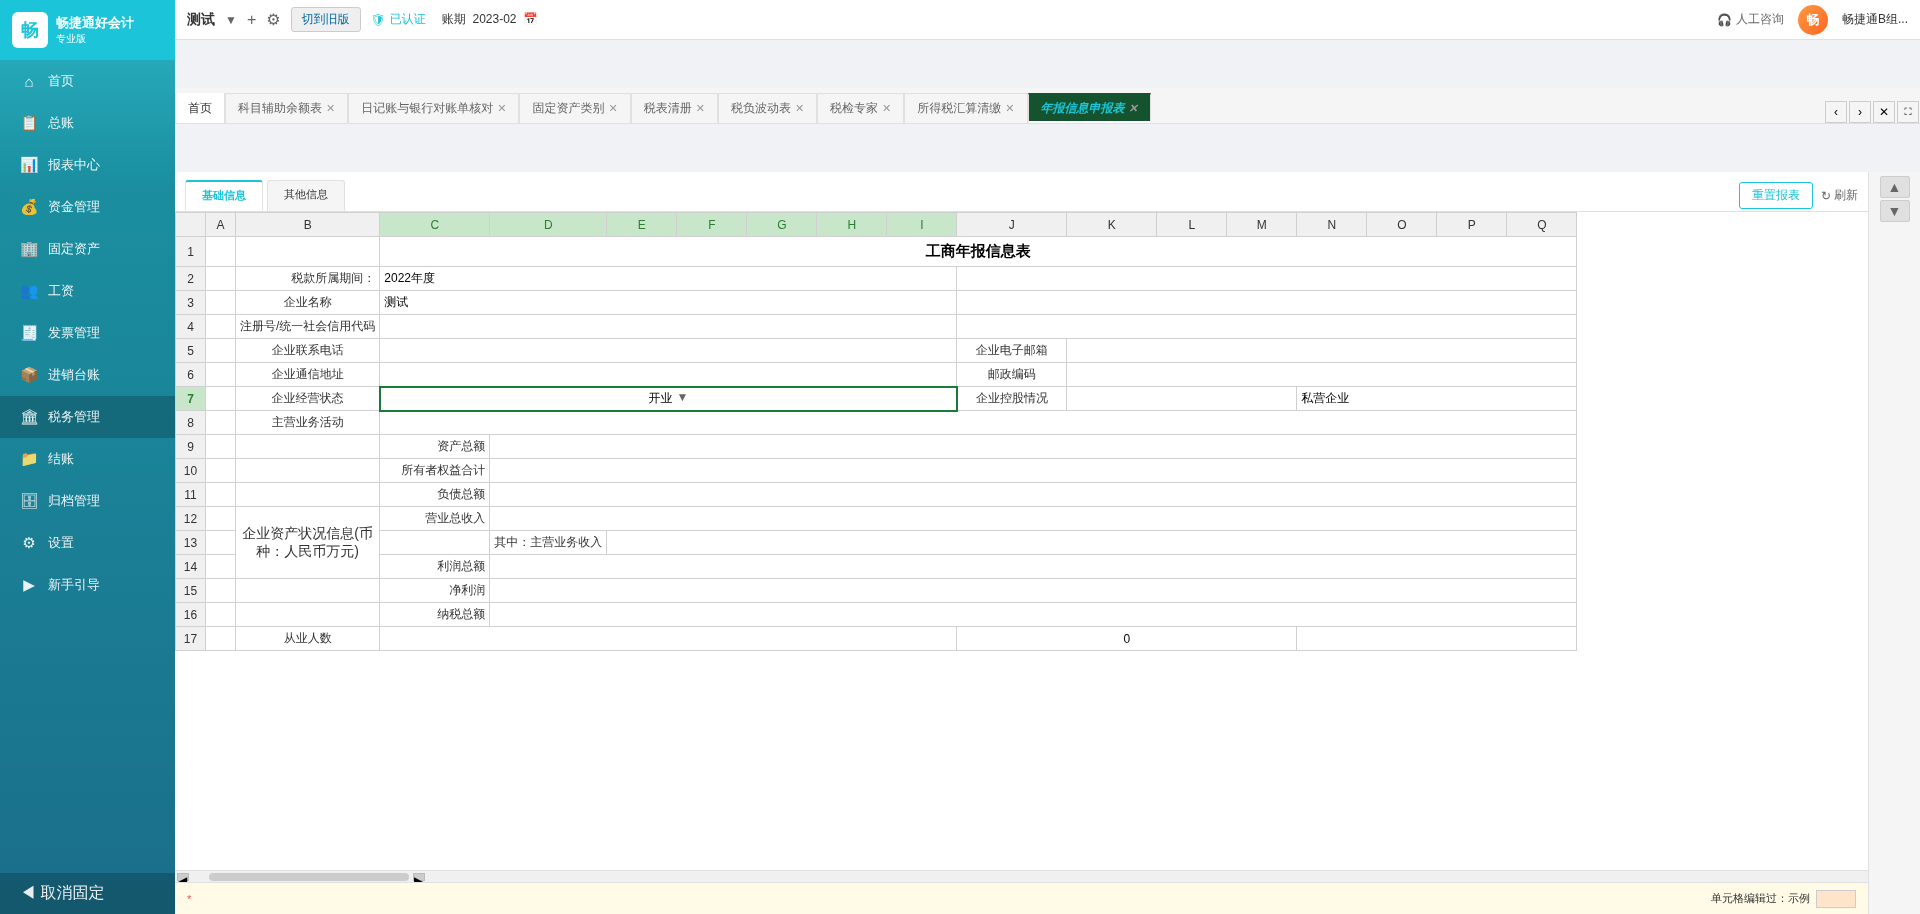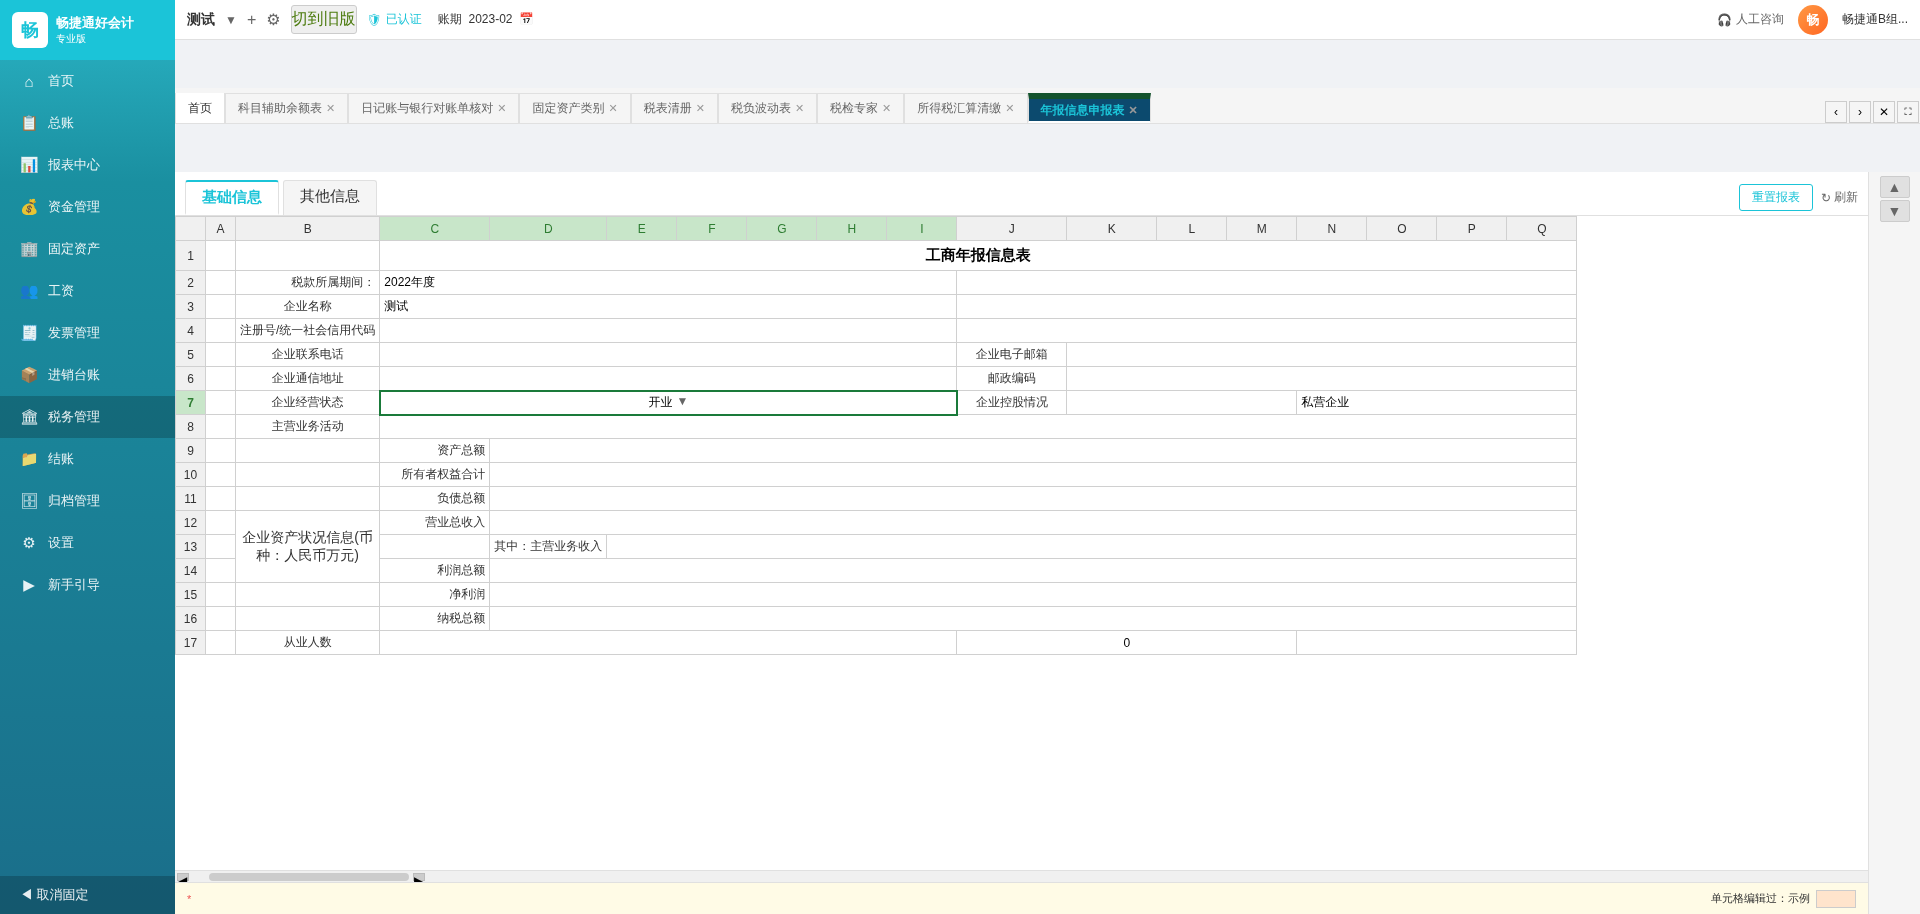--- a/index.html
+++ b/index.html
@@ -40,21 +40,21 @@
       font-size: 13px;
       transition: background 0.2s;
     }
     .nav-item.active { background: rgba(0,0,0,0.2); }
     .nav-item .nav-icon { width: 18px; text-align: center; font-size: 15px; }
     .nav-cancel-fixed {
       margin-top: auto;
       background: rgba(0,0,0,0.2);
       padding: 10px 20px;
       display: flex; align-items: center; gap: 6px;
-      color: rgba(255,255,255,0.9); cursor: pointer; font-size: 13px;
+      color: rgba(255,255,255,0.9); cursor: pointer; font-size: 16px;
     }
 
     
     .main {
       flex: 1;
       display: flex;
       flex-direction: column;
       overflow: hidden;
       gap: 48px;
     }
@@ -68,25 +68,25 @@
       align-items: center;
       padding: 0 12px;
       gap: 10px;
     }
     .topbar-company { font-size: 14px; color: #333; font-weight: bold; }
     .topbar-dropdown { color: #666; cursor: pointer; font-size: 12px; }
     .topbar-add { color: #666; cursor: pointer; font-size: 16px; }
     .topbar-settings { color: #666; cursor: pointer; font-size: 16px; }
     .topbar-oldversion {
       border: 1px solid #ccc;
-      padding: 3px 0;
+      padding: 3px 10px;
       border-radius: 3px;
       cursor: pointer;
-      font-size: 16px;
-      color: #4d7c0f;
+      font-size: 12px;
+      color: #0369a1;
     }
     .topbar-certified {
       display: flex; align-items: center; gap: 4px;
       color: #1bc4d8; font-size: 12px;
     }
     .topbar-period { font-size: 12px; color: #333; margin-left: 6px; }
     .topbar-right { margin-left: auto; display: flex; align-items: center; gap: 14px; }
     .topbar-service { display: flex; align-items: center; gap: 4px; color: #666; font-size: 12px; cursor: pointer; }
     .topbar-avatar {
       width: 30px; height: 30px; border-radius: 50%;
@@ -111,25 +111,26 @@
       border: 1px solid #e0e0e0;
       border-bottom: none;
       background: #f5f5f5;
       cursor: pointer;
       font-size: 12px;
       color: #666;
       white-space: nowrap;
       height: 30px;
     }
     .tab.active {
-      background: #0c4a6e;
+      background: #14532d;
       color: #1bc4d8;
       border-bottom: 2px solid white;
-      border-top: 6px solid #14532d;
+      border-top: 2px solid #14532d;
       font-weight: bold;
+      font-style: italic;
     }
     .tab .close-btn { color: #999; font-size: 11px; cursor: pointer; }
     .tab.home { background: white; color: #333; border-top: none; }
     .tabbar-nav { margin-left: auto; display: flex; align-items: center; }
     .tabbar-nav button {
       background: none; border: 1px solid #ccc; width: 22px; height: 22px;
       cursor: pointer; font-size: 12px; margin: 0 1px;
     }
 
     
@@ -156,21 +157,21 @@
       background: white;
       border-bottom: 1px solid #e0e0e0;
       justify-content: space-between;
     }
     .inner-tabs-left { display: flex; gap: 4px; }
     .inner-tab {
       padding: 6px 16px;
       border: 1px solid #e0e0e0;
       border-bottom: none;
       cursor: pointer;
-      font-size: 15px;
+      font-size: 11px;
       color: #333;
       border-radius: 3px 3px 0 0;
       background: #f5f5f5;
     }
     .inner-tab.active {
       background: white;
       color: #1bc4d8;
       border-bottom: 2px solid white;
       border-top: 2px solid #1bc4d8;
       font-weight: bold;

